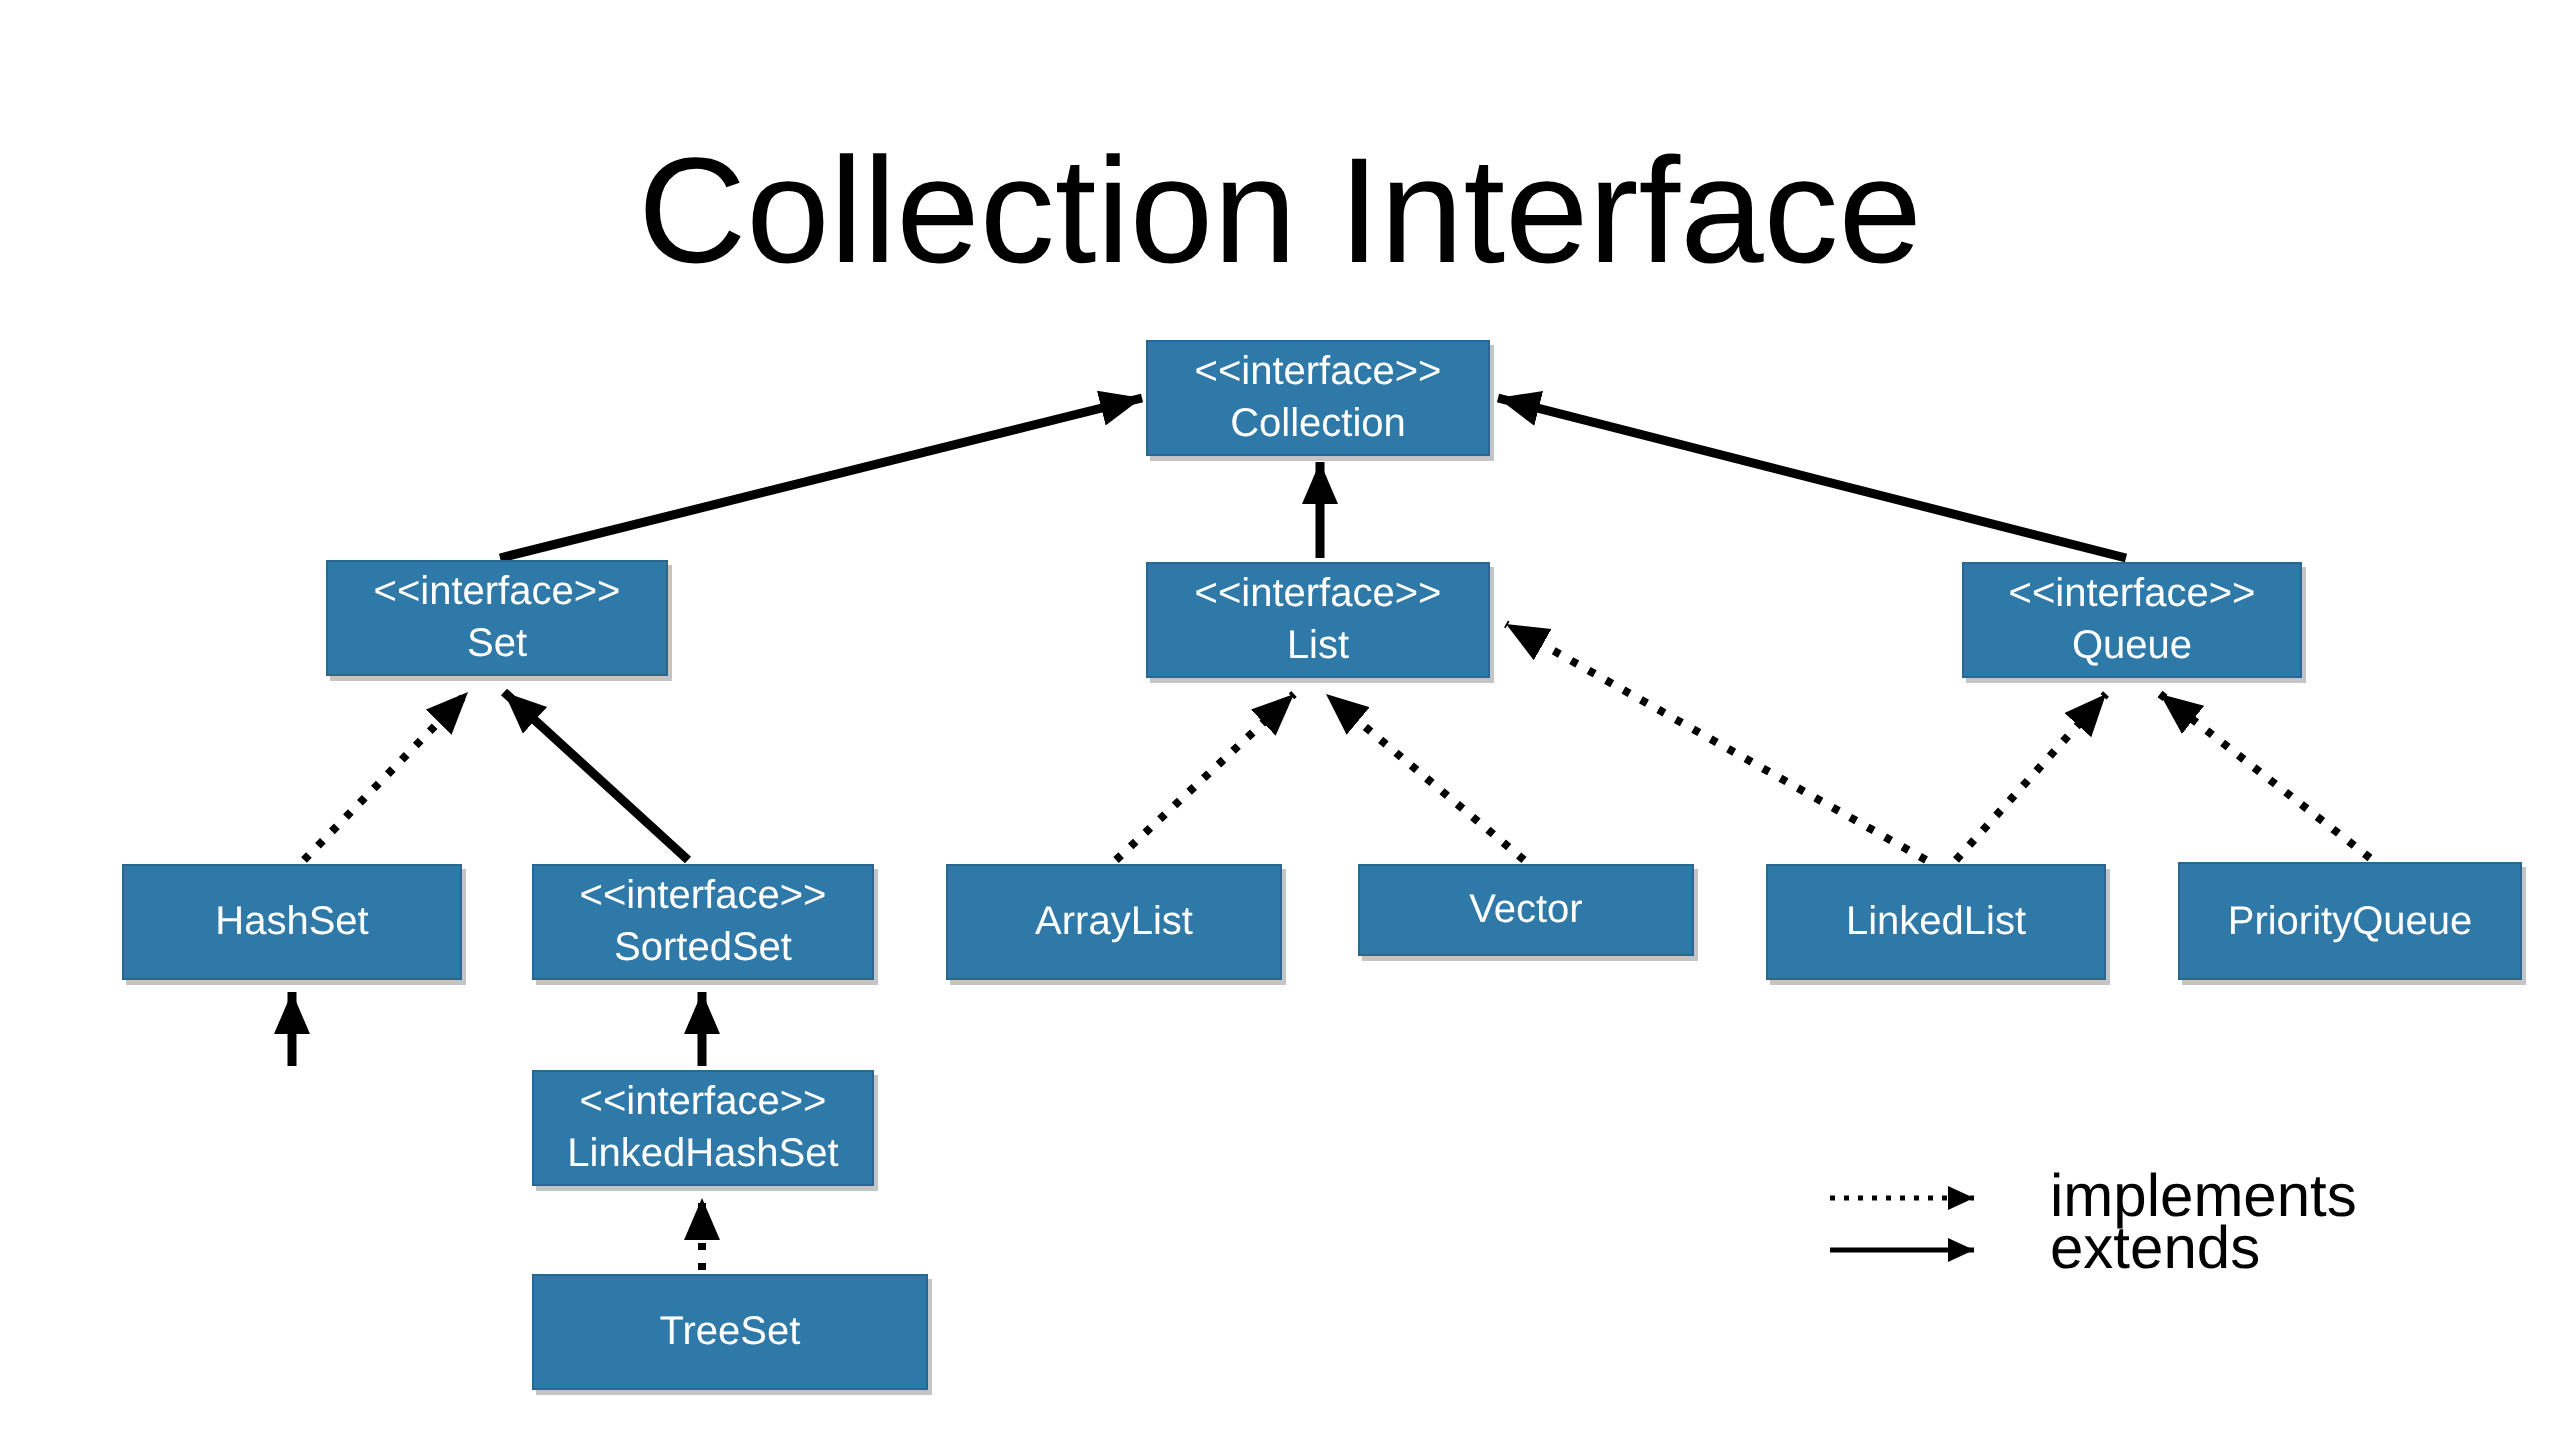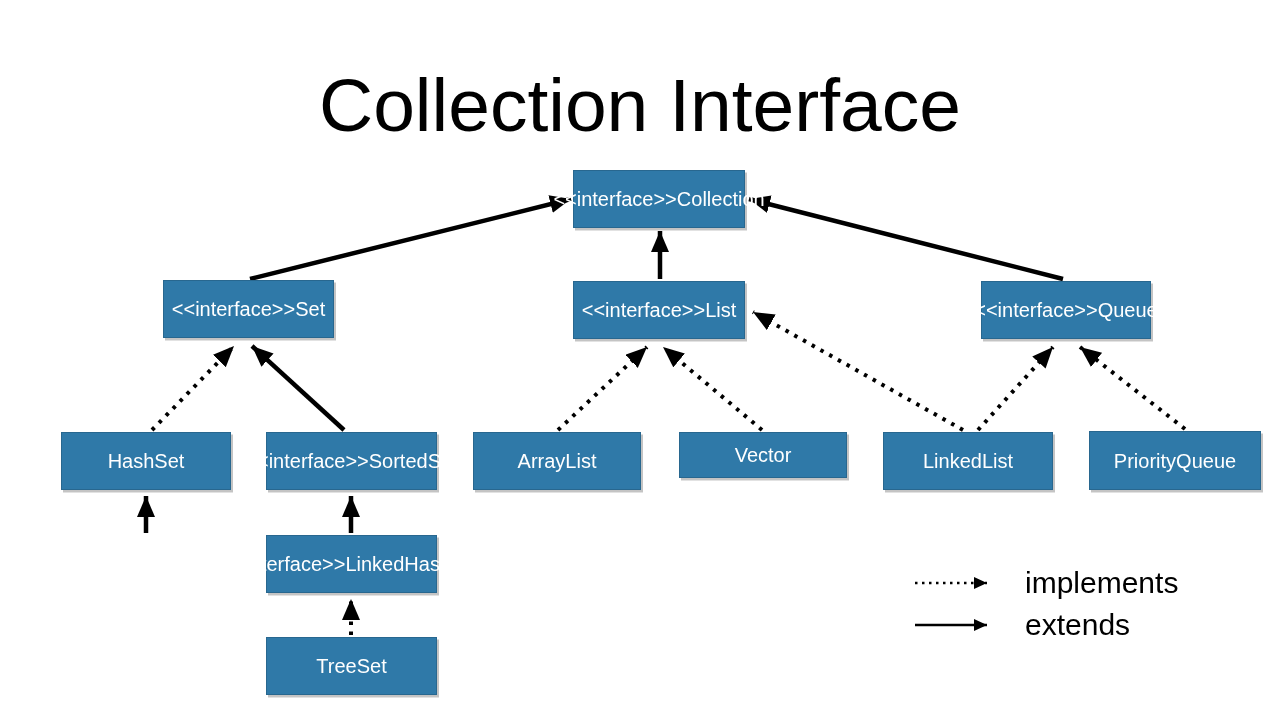--- a/index.html
+++ b/index.html
@@ -23,21 +23,21 @@
   .edges { position:absolute; left:0; top:0; width:1280px; height:720px; }
   .edges line { stroke: var(--arrow, #000); }
   .edges .solid  { stroke-width:4.5; }
   .edges .dotted { stroke-width:4; stroke-dasharray:3.5 6.5; }
   marker path { fill: var(--arrow, #000); }
 
   .node {
     position:absolute;
     background: var(--box-fill, #2f79a8);
     color: var(--box-text, #fff);
-    display:flex; flex-direction:row;
+    display:flex; flex-direction:column;
     align-items:center; justify-content:center;
     text-align:center;
     font-size:20px; line-height:26px;
     box-sizing:border-box;
     border:1px solid rgba(0,0,0,0.15);
     box-shadow: 2px 2.5px 0 rgba(125,125,125,0.45);
   }
 
   .legend-row {
     position:absolute; left:913px; height:42px;
@@ -127,25 +127,25 @@
   <div class="node" style="left:883px;top:432px;width:170px;height:58px">
     <span>LinkedList</span>
   </div>
 
 
   <div class="node" style="left:266px;top:535px;width:171px;height:58px">
     <span>&lt;&lt;interface&gt;&gt;</span>
     <span>LinkedHashSet</span>
   </div>
 
-  <div class="node" style="left:266px;top:637px;width:171px;height:58px">
+  <div class="node" style="left:266px;top:637px;width:198px;height:58px">
     <span>TreeSet</span>
   </div>
 
-  <div class="legend-row" style="top:562px">
+  <div class="legend-row" style="top:578px">
     <svg class="legend-arrow" width="90" height="20" viewBox="0 0 90 20" aria-hidden="true">
       <line class="dotted-thin" x1="2" y1="10" x2="74" y2="10" marker-end="url(#ah-sm)"></line>
     </svg>
     <span class="legend-label">implements</span>
   </div>
 
   <div class="legend-row" style="top:604px">
     <svg class="legend-arrow" width="90" height="20" viewBox="0 0 90 20" aria-hidden="true">
       <line x1="2" y1="10" x2="74" y2="10" marker-end="url(#ah-sm)"></line>
     </svg>

